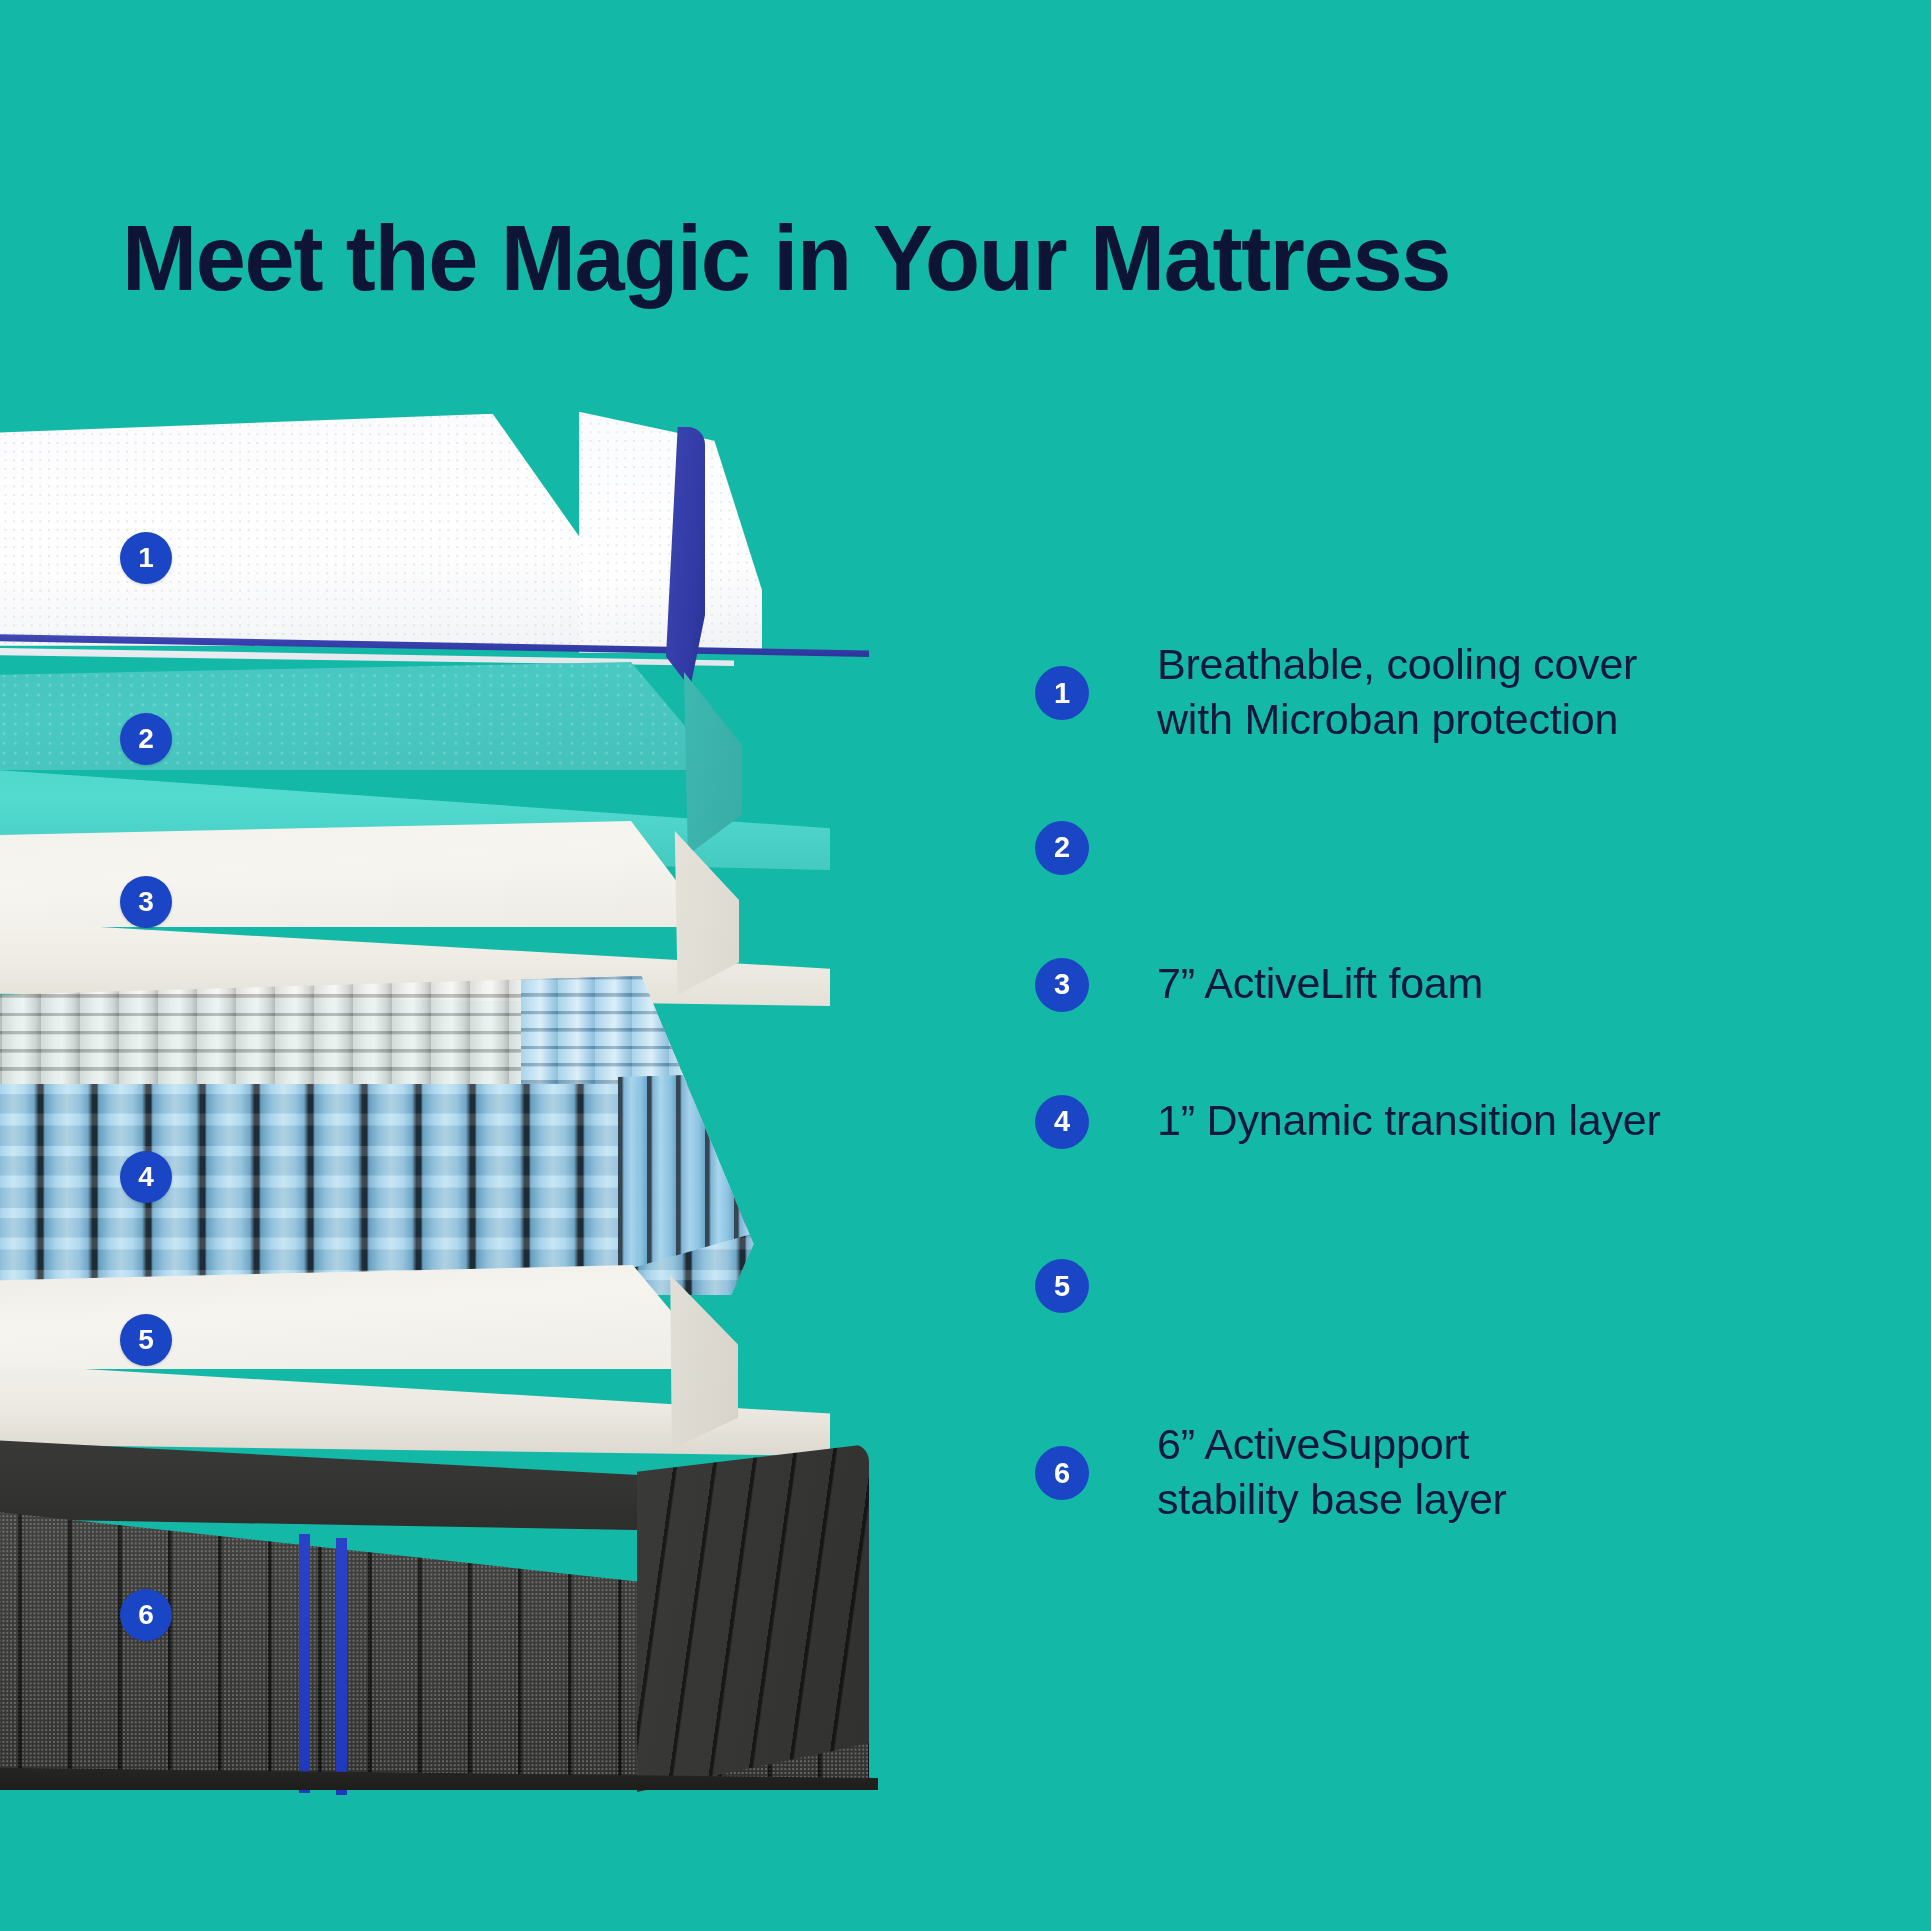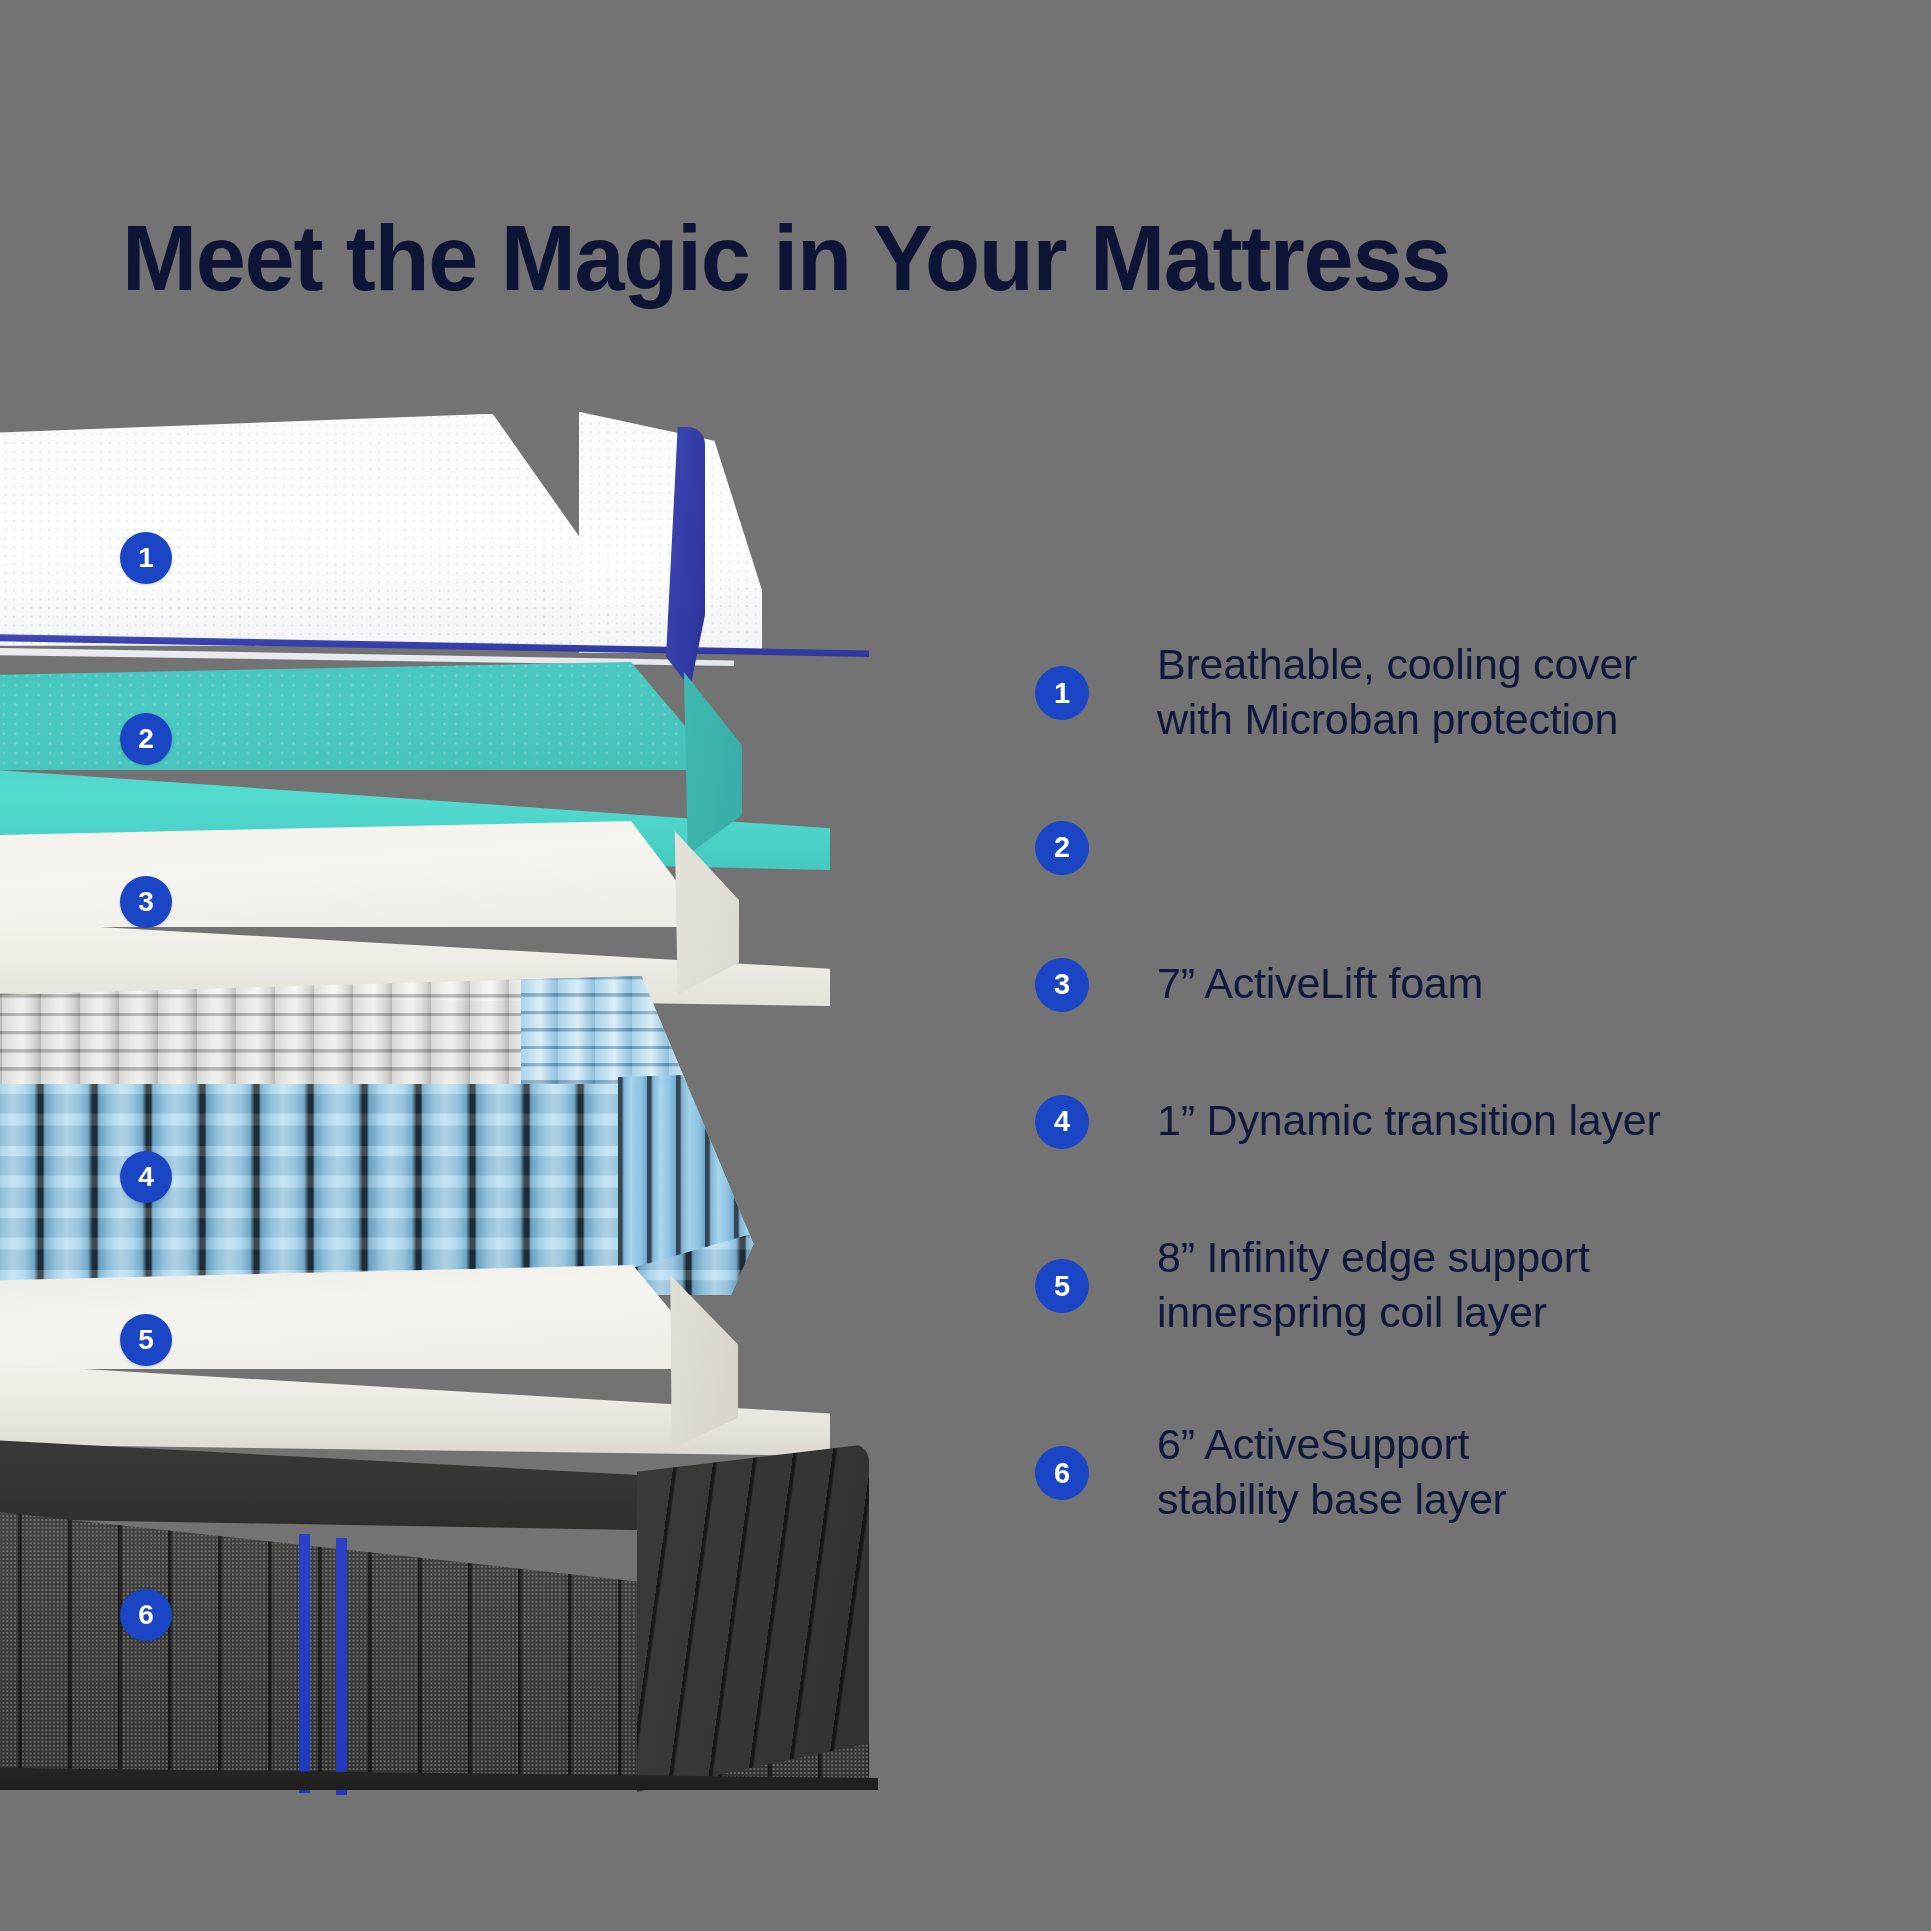--- a/index.html
+++ b/index.html
@@ -10,21 +10,21 @@
   body {
     width: 1931px;
     height: 1931px;
     font-family: "Liberation Sans", sans-serif;
     overflow: hidden;
   }
   #stage {
     position: relative;
     width: 1931px;
     height: 1931px;
-    background: #737373;
+    background: #14b8a6;
     overflow: hidden;
   }
 
   
   #page-title {
     position: absolute;
     left: 122px;
     top: 145px;
     font-size: 93px;
     font-weight: 700;
@@ -389,22 +389,20 @@
       <div class="legend-text">7” ActiveLift foam</div>
     </div>
 
     <div class="legend-item li-4">
       <div class="legend-badge">4</div>
       <div class="legend-text">1” Dynamic transition layer</div>
     </div>
 
     <div class="legend-item li-5">
       <div class="legend-badge">5</div>
-      <div class="legend-text">8” Infinity edge support
-innerspring coil layer</div>
     </div>
 
     <div class="legend-item li-6">
       <div class="legend-badge">6</div>
       <div class="legend-text">6” ActiveSupport
 stability base layer</div>
     </div>
 
   </div>
 </div>

